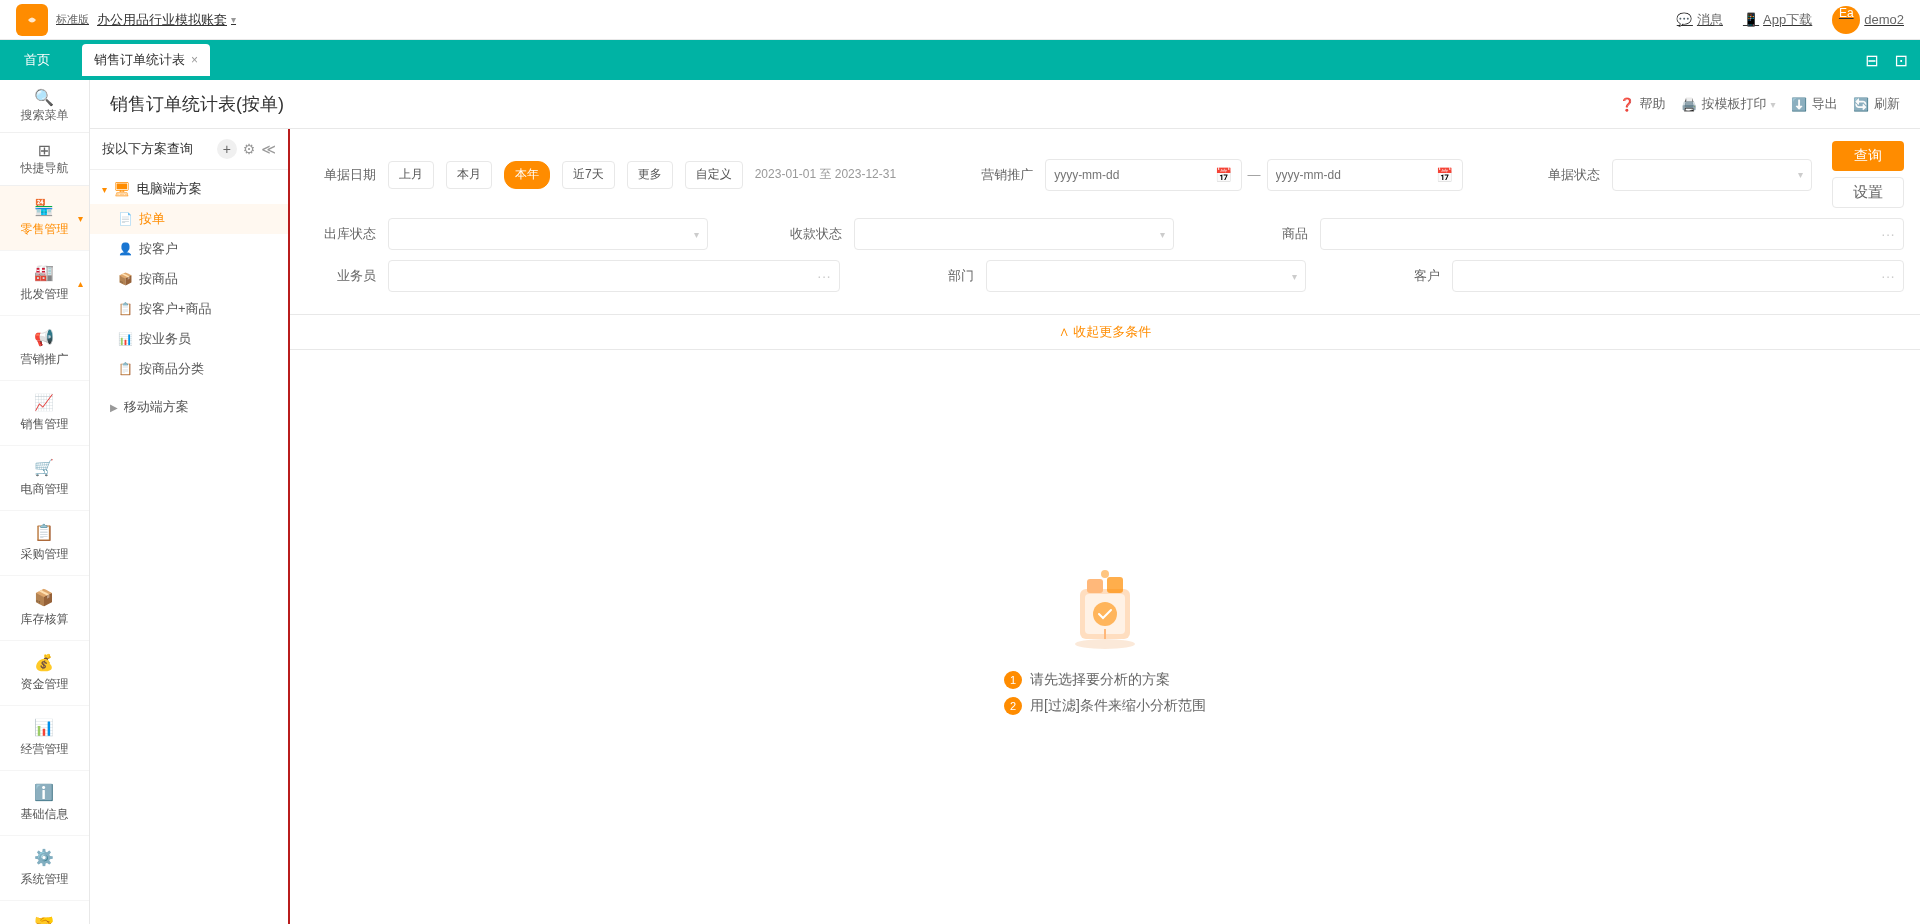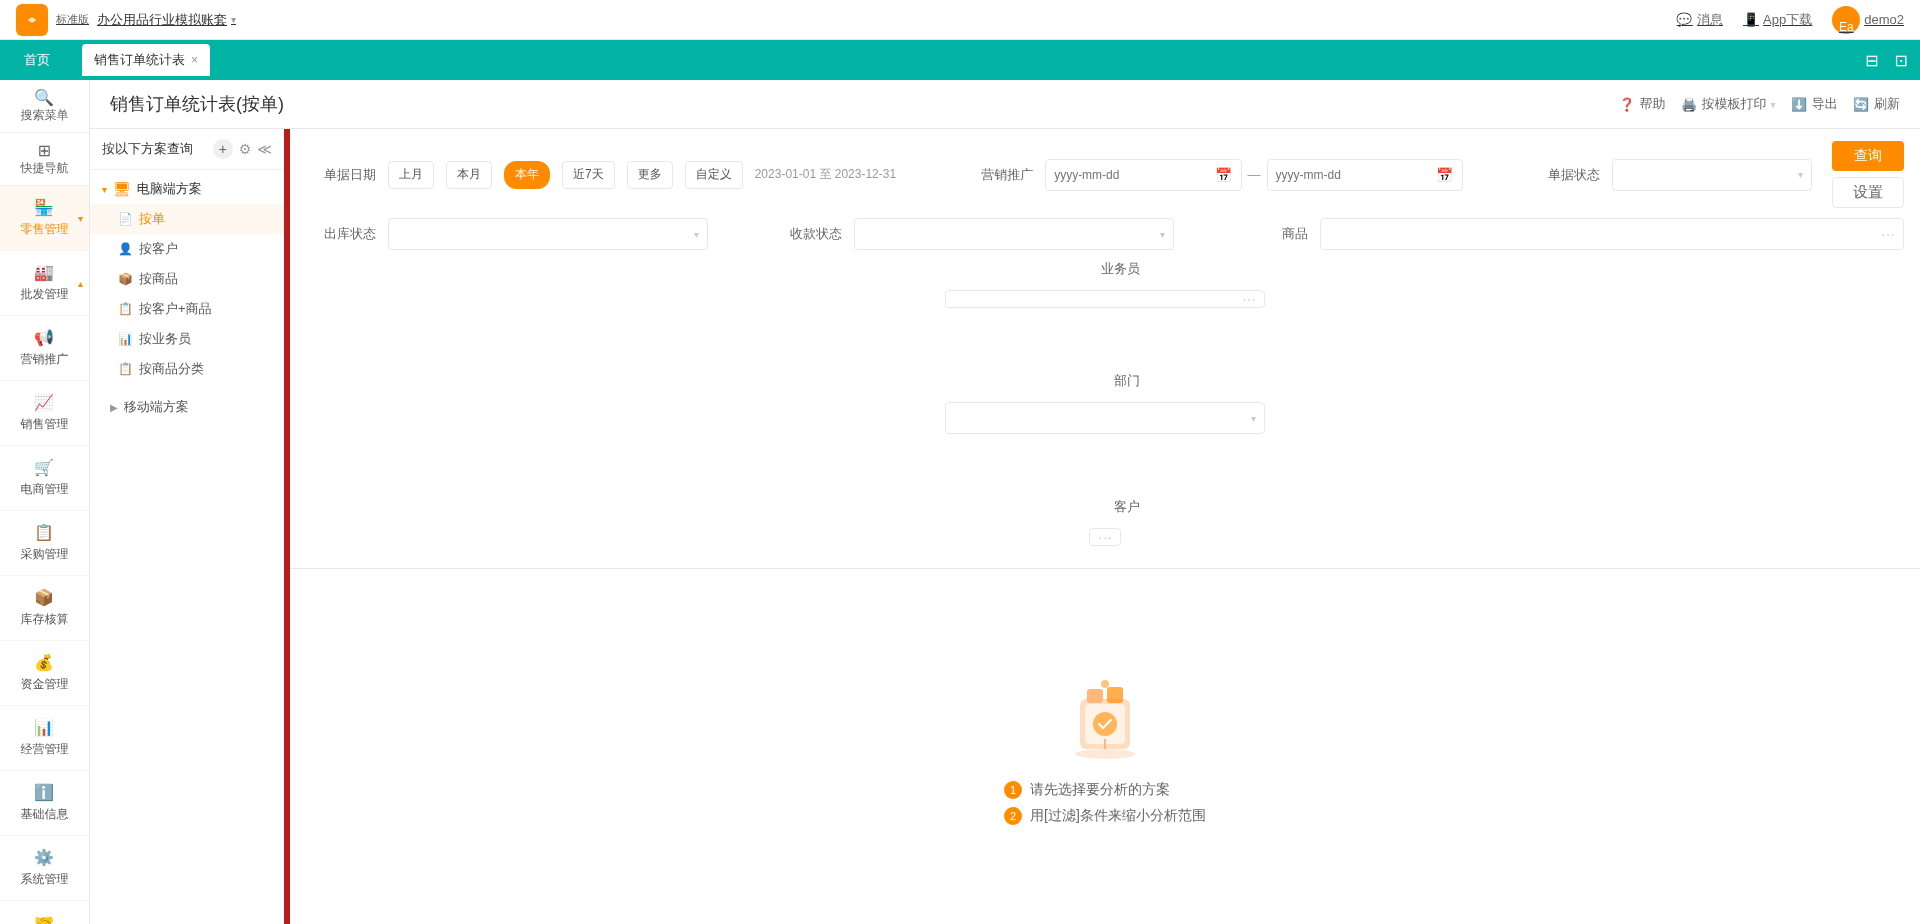--- a/index.html
+++ b/index.html
@@ -25,21 +25,21 @@
     .logo-text { font-size: 11px; color: #666; }
     .app-selector {
       display: flex; align-items: center; gap: 4px;
       font-size: 13px; color: #333; cursor: pointer;
     }
     .app-selector .chevron { color: #999; font-size: 10px; }
     .top-bar-right { display: flex; align-items: center; gap: 20px; }
     .top-action { display: flex; align-items: center; gap: 4px; color: #666; font-size: 13px; cursor: pointer; }
     .user-avatar {
       width: 28px; height: 28px; border-radius: 50%; background: #ff8c00;
-      display: flex; align-items: flex-end; justify-content: center;
+      display: flex; align-items: flex-start; justify-content: center;
       color: #fff; font-size: 12px;
     }
 
     
     .tab-bar {
       height: 40px;
       background: #00b3a4;
       display: flex;
       align-items: center;
       padding: 0 8px;
@@ -123,21 +123,21 @@
     .page-action-btn {
       display: flex; align-items: center; gap: 4px;
       color: #666; font-size: 13px; cursor: pointer;
     }
 
     
     .scheme-and-filter { display: flex; flex: 1; overflow: hidden; }
     .scheme-panel {
       width: 200px;
       background: #fff;
-      border-right: 6px solid #b91c1c;
+      border-right: 2px solid #b91c1c;
       flex-shrink: 0;
       overflow-y: auto;
     }
     .scheme-header {
       padding: 10px 12px;
       display: flex; align-items: center; justify-content: space-between;
       font-size: 13px; color: #333; font-weight: 500;
       border-bottom: 1px solid #f0f0f0;
     }
     .scheme-header-actions { display: flex; gap: 6px; align-items: center; }
@@ -187,21 +187,21 @@
       background: #fff;
       border-bottom: 1px solid #e8e8e8;
     }
 
     .filter-row {
       display: flex;
       align-items: center;
       gap: 12px;
       margin-bottom: 10px;
     }
-    .filter-row:last-child { margin-bottom: 10px; flex-direction: column; }
+    .filter-row:last-child { margin-bottom: 10px; }
 
     .filter-label {
       width: 70px;
       text-align: right;
       color: #666;
       font-size: 13px;
       flex-shrink: 0;
     }
 
     .date-range {
@@ -579,20 +579,23 @@
             <span style="flex:0 0 40px;"></span>
 
             <span class="filter-label">客户</span>
             <div class="text-field" style="flex:1;">
               <span style="color:#ccc;"></span>
               <span class="dots">···</span>
             </div>
           </div>
         </div>
 
+        <div class="collapse-bar">
+          <span>∧ 收起更多条件</span>
+        </div>
 
         <div class="empty-state">
           <svg class="empty-icon" viewBox="0 0 100 100" xmlns="http://www.w3.org/2000/svg">
             <ellipse cx="50" cy="85" rx="30" ry="5" fill="#f5c8a0" opacity="0.4"></ellipse>
             <rect x="25" y="30" width="50" height="50" rx="6" fill="#ffd6b0" opacity="0.8"></rect>
             <rect x="30" y="35" width="40" height="40" rx="4" fill="#fff" opacity="0.6"></rect>
             <circle cx="50" cy="55" r="12" fill="#ff8c00" opacity="0.6"></circle>
             <path d="M44 55 L48 59 L56 51" stroke="#fff" stroke-width="2" fill="none" stroke-linecap="round"></path>
             <rect x="32" y="20" width="16" height="14" rx="3" fill="#ffb87a"></rect>
             <rect x="52" y="18" width="16" height="16" rx="3" fill="#ff8c00" opacity="0.7"></rect>

